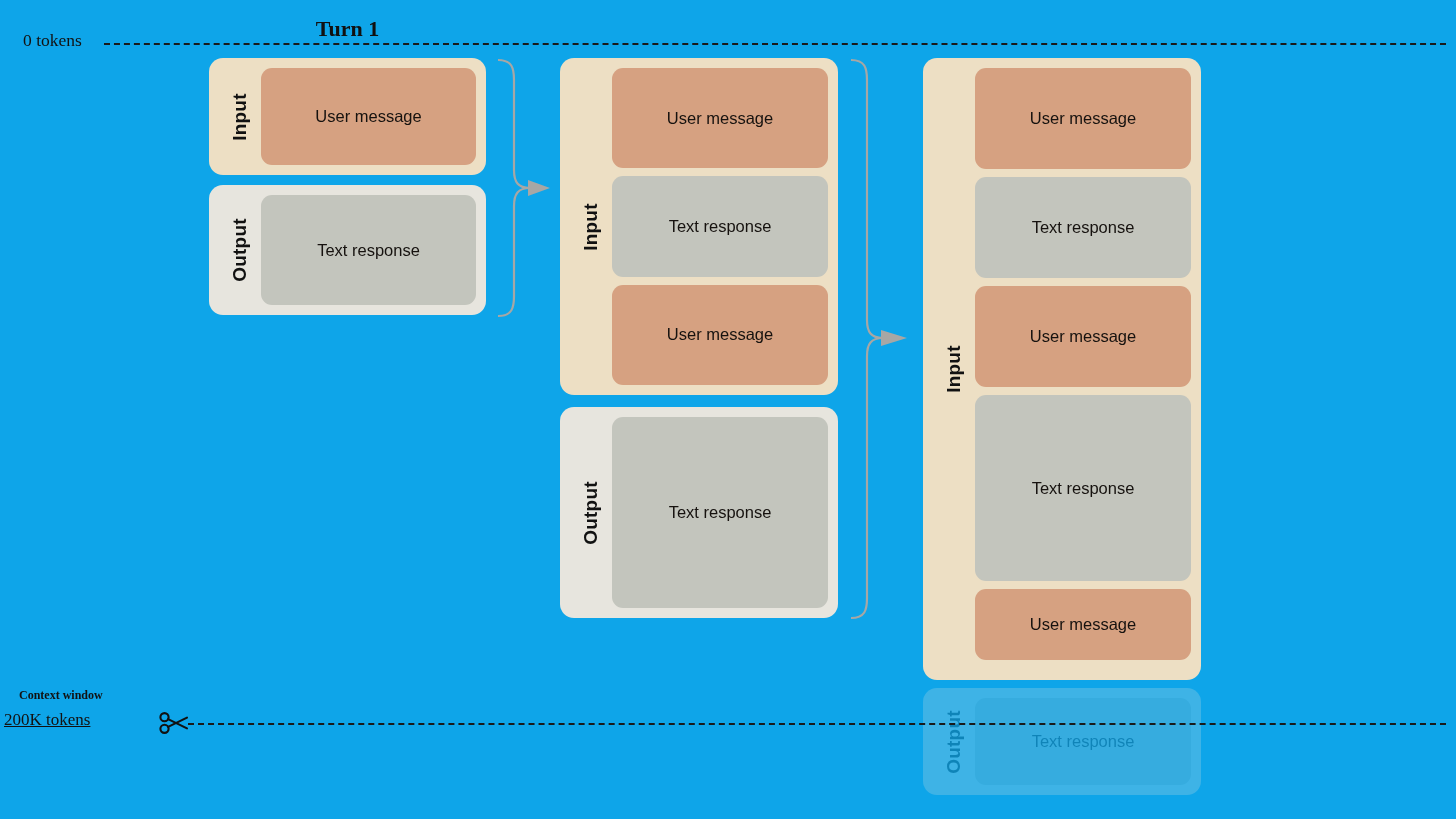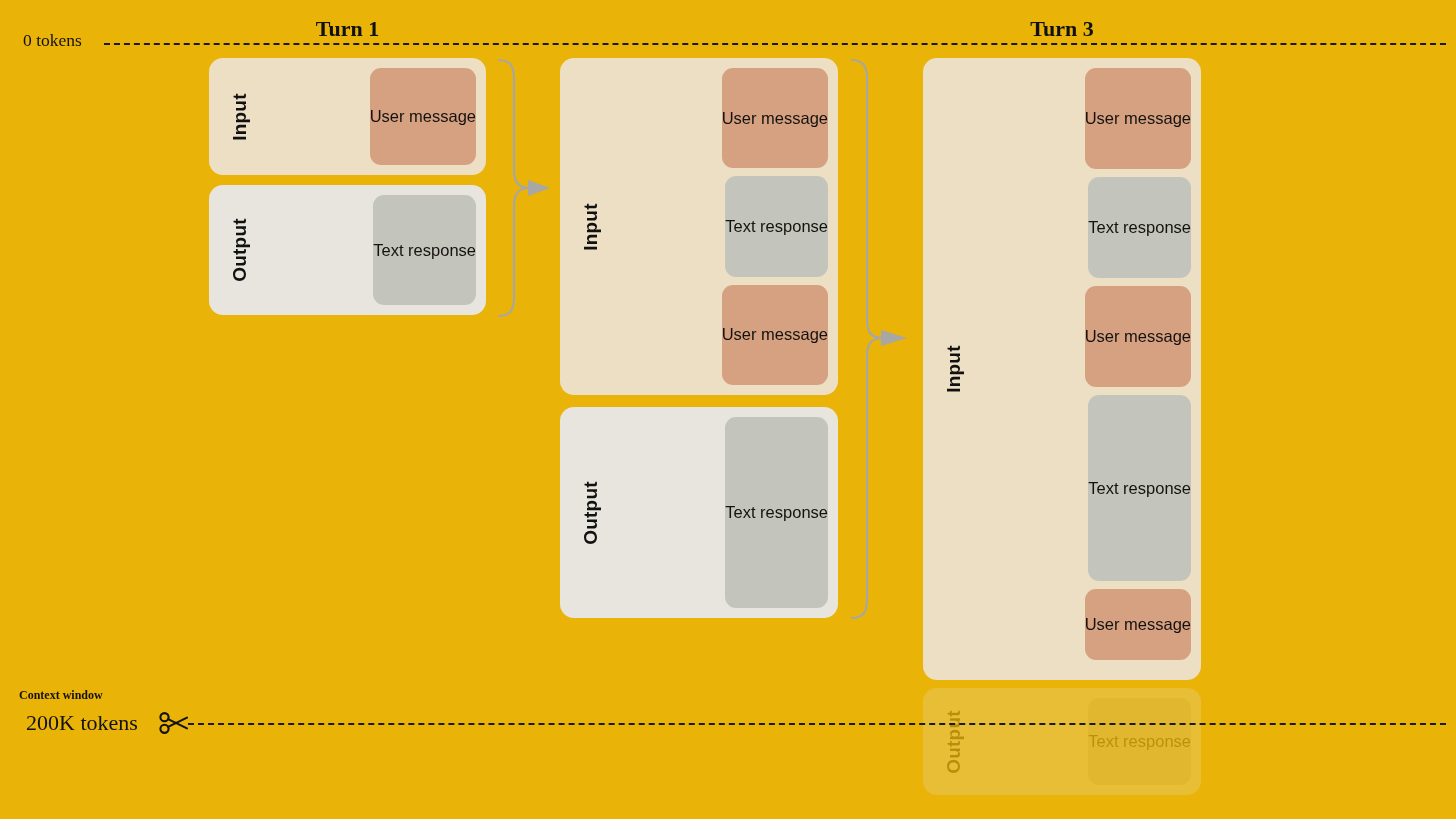--- a/index.html
+++ b/index.html
@@ -8,42 +8,42 @@
     padding: 0;
     background: #f9f9f7;
   }
   body {
     font-family: "Liberation Sans", sans-serif;
   }
   #stage {
     position: relative;
     width: 1456px;
     height: 819px;
-    background: #eab308;
+    background: #0ea5e9;
     overflow: hidden;
   }
 
   
   .guide-line {
     position: absolute;
     height: 0;
     border-top: 2.5px dashed #1a1a1a;
   }
   #top-line   { left: 104px; right: 10px;  top: 43px; }
   #bottom-line{ left: 188px; right: 10px;  top: 723px; }
 
   .scale-label {
     position: absolute;
     font-family: "Liberation Serif", serif;
     color: #121212;
     white-space: nowrap;
   }
   #zero-tokens { left: 23px; top: 30px; font-size: 17.5px; }
   #cw-title   { left: 19px; top: 688px; font-size: 12px; font-weight: bold; }
-  #cw-sub     { left: 26px; top: 710px; font-size: 22px; }
+  #cw-sub     { left: 4px; top: 710px; font-size: 17px; text-decoration: underline; }
 
   #scissors {
     position: absolute;
     left: 157px;
     top: 705px;
     width: 36px;
     height: 36px;
   }
 
   
@@ -86,21 +86,20 @@
     white-space: nowrap;
     display: block;
   }
 
   .panel-body {
     flex: 1 1 auto;
     display: flex;
     flex-direction: column;
     gap: 8px;
     min-width: 0;
-    align-items: flex-end;
   }
 
   .msg {
     flex: 1 1 auto;
     border-radius: 11px;
     display: flex;
     align-items: center;
     justify-content: center;
     font-size: 16.5px;
     color: #16120f;
@@ -123,21 +122,20 @@
 </style>
 </head>
 <body>
 
 <div id="stage">
 
   <div class="scale-label" id="zero-tokens">0 tokens</div>
   <div class="guide-line" id="top-line"></div>
 
   <div class="turn-heading" style="left:209px; width:277px;">Turn 1</div>
-  <div class="turn-heading" style="left:923px; width:278px;">Turn 3</div>
 
   <div class="panel input" style="left:209px; top:58px; width:277px; height:117px;">
     <div class="panel-label">
       <span>Input</span>
     </div>
     <div class="panel-body">
       <div class="msg user">User message</div>
     </div>
   </div>
 

